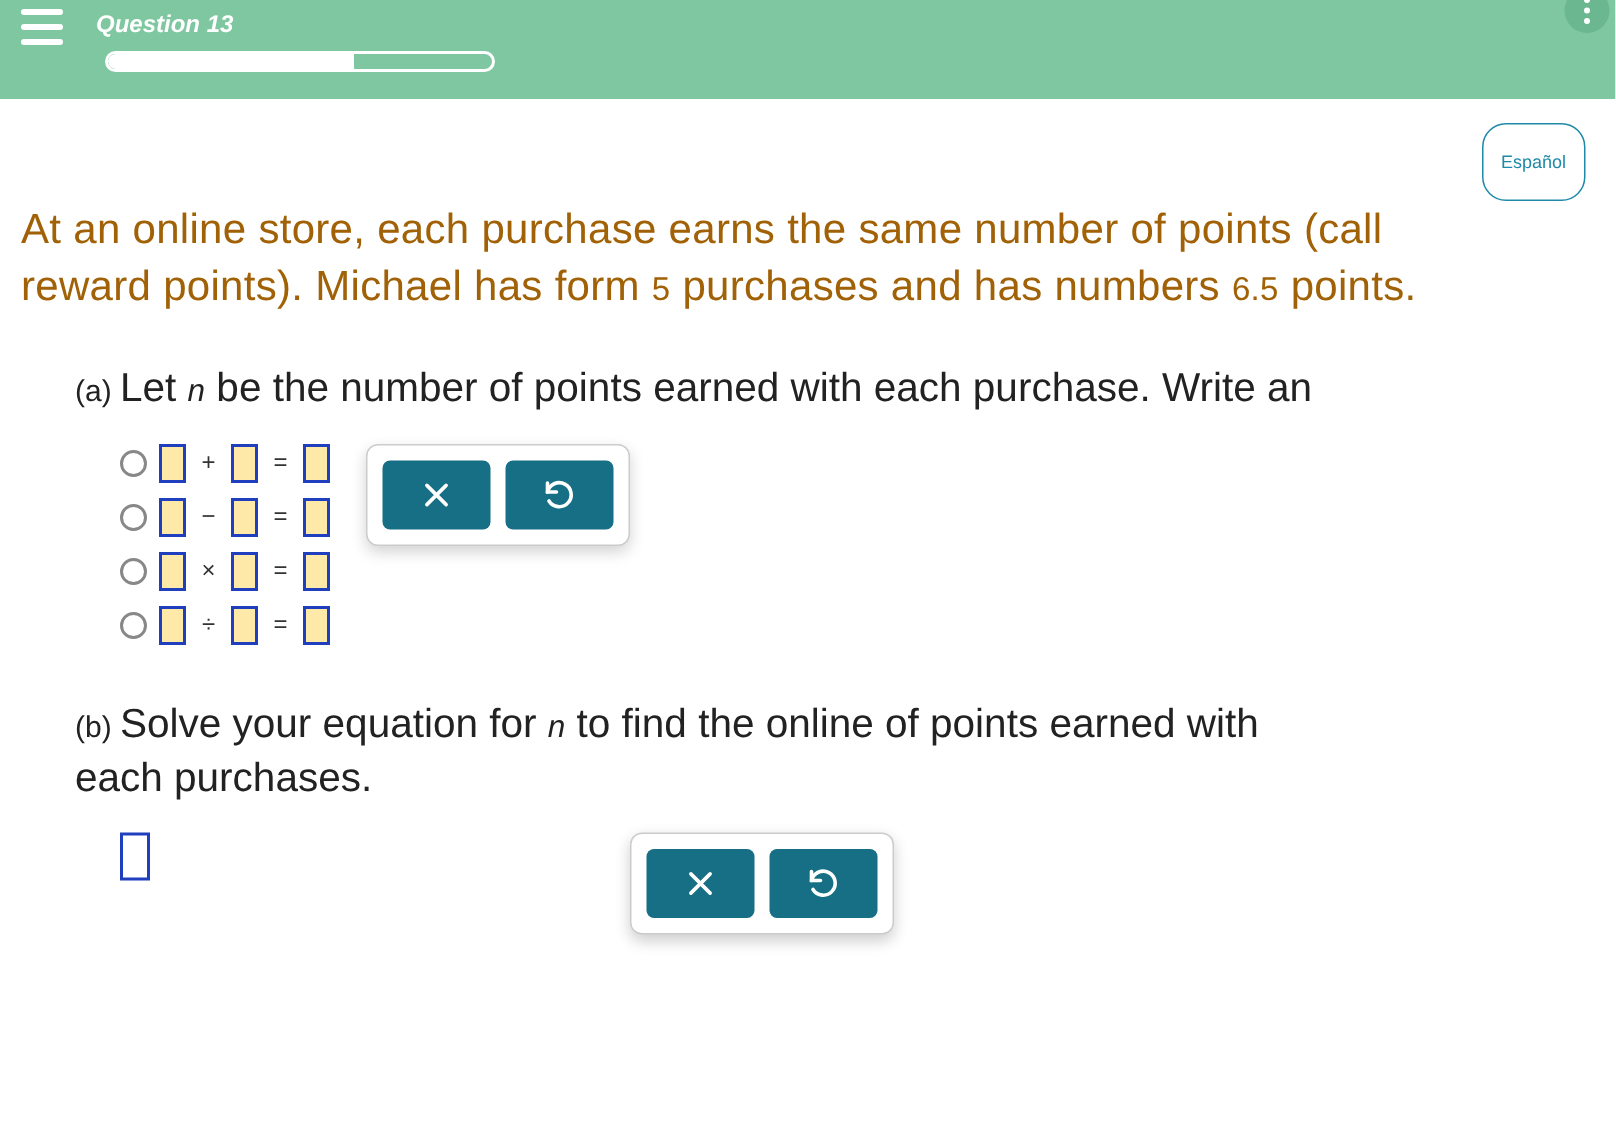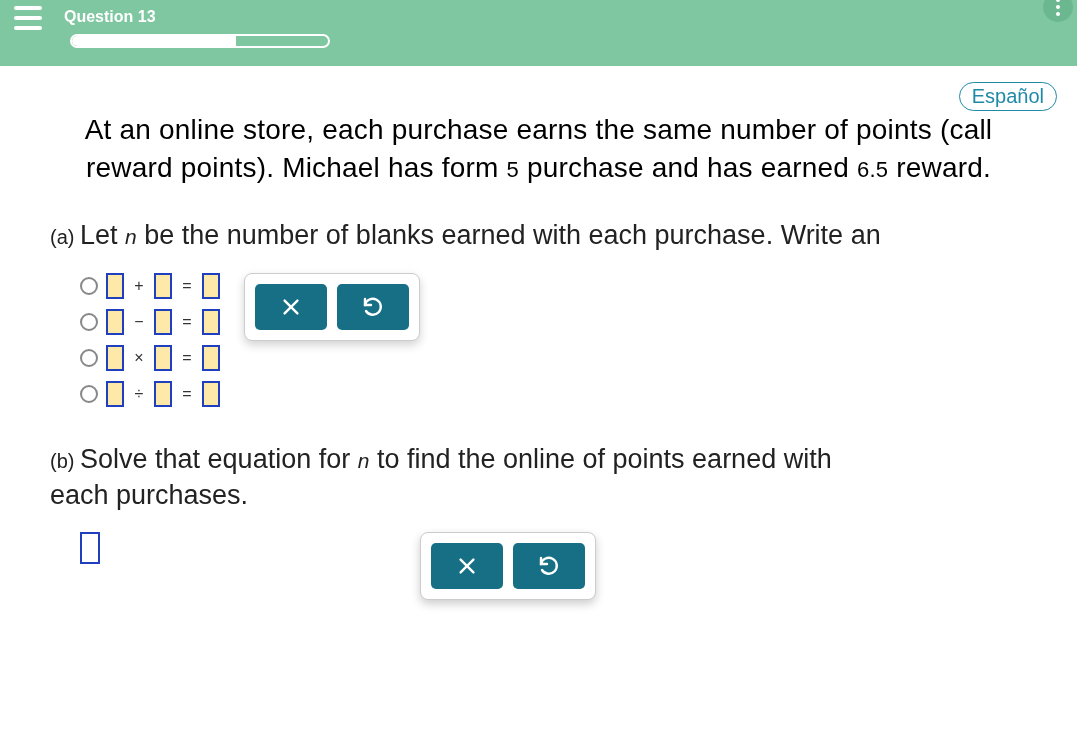--- a/index.html
+++ b/index.html
@@ -11,20 +11,21 @@
     overflow: hidden;
     color: #222;
   }
   .header {
     background: #7fc7a1;
     height: 66px;
     display: flex;
     align-items: flex-start;
     padding: 10px 14px 0 14px;
     position: relative;
+    font-style: italic;
   }
   .menu-icon {
     width: 28px;
     height: 24px;
     display: flex;
     flex-direction: column;
     justify-content: space-between;
     margin-right: 22px;
     margin-top: 0;
     position: relative;
@@ -75,34 +76,33 @@
   }
   .dots-btn span { width: 4px; height: 4px; border-radius: 50%; background: #fff; }
   .content {
     padding: 12px 14px 0 14px;
   }
   .lang-pill {
     float: right;
     border: 1.5px solid #1f8aa8;
     color: #1f8aa8;
     border-radius: 16px;
-    padding: 2px 12px;
-    font-size: 20px;
+    padding: 18px 12px;
+    font-size: 12px;
     cursor: pointer;
     margin-top: 4px;
     margin-right: 6px;
   }
   .intro {
     clear: both;
     font-size: 28px;
-    color: #000000;
+    color: #a16207;
     line-height: 1.35;
     margin-top: 18px;
     letter-spacing: 0.2px;
-    text-align: center;
   }
   .intro .sm { font-size: 22px; font-style: normal; }
   .part {
     margin-top: 30px;
     padding-left: 36px;
   }
   .part-label {
     font-size: 20px;
     color: #222;
     display: inline;
@@ -213,26 +213,26 @@
       <span></span>
       <span></span>
   </div>
 </div>
 
 <div class="content">
   <div class="lang-pill">Español</div>
 
   <div class="intro">
     <span>At an online store, each purchase earns the same number of points (call</span><br>
-    <span>reward points). Michael has form </span><span class="sm">5</span><span> purchase and has earned </span><span class="sm">6.5</span><span> reward.</span>
+    <span>reward points). Michael has form </span><span class="sm">5</span><span> purchases and has numbers </span><span class="sm">6.5</span><span> points.</span>
   </div>
 
   <div class="part">
     <div class="part-block">
-      <span class="part-label">(a) </span><span class="part-text"><span>Let </span><span class="it">n</span><span> be the number of blanks earned with each purchase. Write an</span></span>
+      <span class="part-label">(a) </span><span class="part-text"><span>Let </span><span class="it">n</span><span> be the number of points earned with each purchase. Write an</span></span>
     </div>
 
     <div class="eq-area">
       <div class="options">
         <div class="opt-row">
           <div class="radio"></div>
           <span class="blank"></span>
           <span class="op">+</span>
           <span class="blank"></span>
           <span class="op">=</span>
@@ -276,21 +276,21 @@
               <path d="M4 10 A8 8 0 1 1 5 16"></path>
               <polyline points="4,4 4,10 10,10"></polyline>
             </svg>
         </div>
       </div>
     </div>
   </div>
 
   <div class="partb">
     <div>
-      <span class="part-label">(b) </span><span class="part-text"><span>Solve that equation for </span><span class="it">n</span><span> to find the online of points earned with</span></span>
+      <span class="part-label">(b) </span><span class="part-text"><span>Solve your equation for </span><span class="it">n</span><span> to find the online of points earned with</span></span>
     </div>
     <div class="part-text" style="display:block;">
       <span>each purchases.</span>
     </div>
 
     <div class="answer-row">
       <span class="ans-blank"></span>
       <div class="palette2">
         <div class="pal-btn">
           <svg width="22" height="22" viewBox="0 0 24 24" fill="none" stroke-width="2.6" stroke="#fff" stroke-linecap="round">

